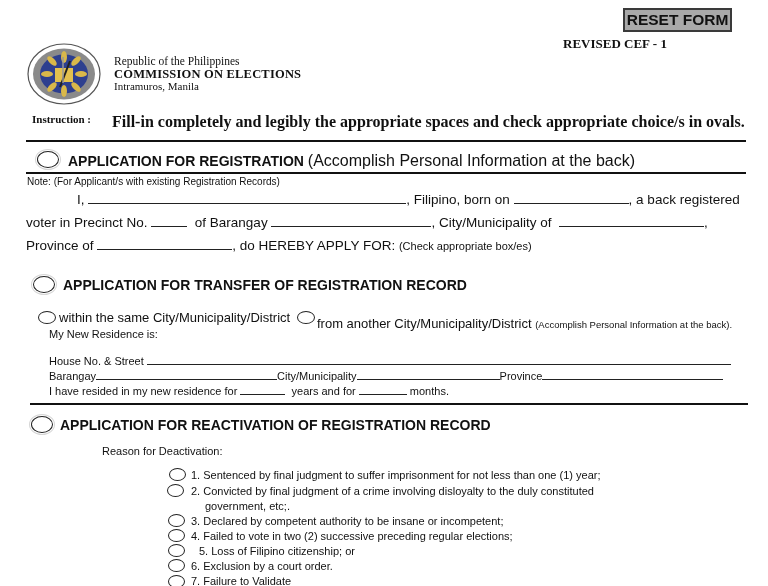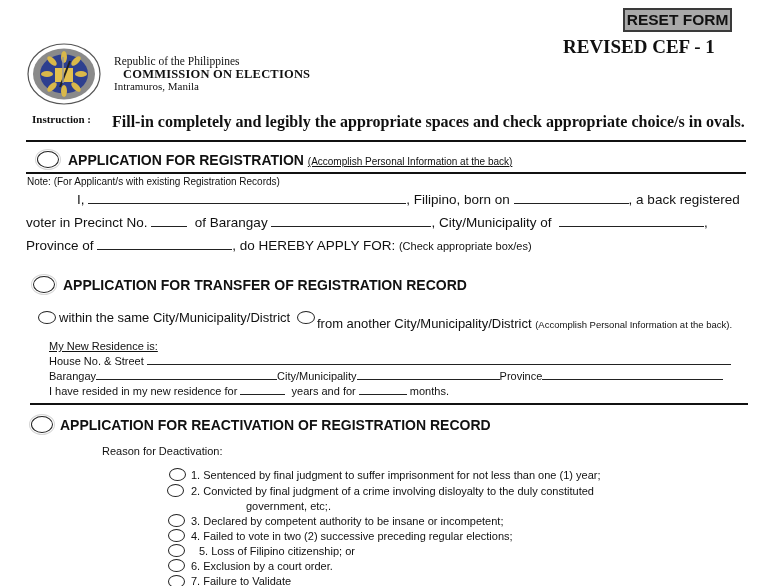--- a/index.html
+++ b/index.html
@@ -9,42 +9,42 @@
   .serif { font-family: "Liberation Serif", serif; }
 
   
   .reset-btn {
     position: absolute; left: 623px; top: 8px; width: 109px; height: 24px;
     background: #a9a9a9; border: 2px solid #3a3a3a;
     font-family: "Liberation Sans", sans-serif; font-weight: bold; font-size: 15.5px;
     color: #111; display: flex; align-items: center; justify-content: center;
     cursor: pointer;
   }
-  .form-code { left: 563px; top: 36px; font-size: 19px; font-weight: bold; }
+  .form-code { left: 563px; top: 36px; font-size: 13px; font-weight: bold; }
 
   
   .seal { position: absolute; left: 26px; top: 43px; width: 76px; height: 62px; }
   .hdr1 { left: 114px; top: 55px; font-size: 11.5px; }
-  .hdr2 { left: 123px; top: 67px; font-size: 12.5px; font-weight: bold; letter-spacing: 0.2px; }
+  .hdr2 { left: 114px; top: 67px; font-size: 12.5px; font-weight: bold; letter-spacing: 0.2px; }
   .hdr3 { left: 114px; top: 80px; font-size: 11px; }
 
   .instr-label { left: 32px; top: 113px; font-size: 11px; font-weight: bold; }
   .instr-text { left: 112px; top: 113px; font-size: 16px; font-weight: bold; }
 
   .rule { position: absolute; background: #111; }
 
   
   .oval {
     position: absolute; border: 1.4px solid #222; border-radius: 50%;
     background: #fff; cursor: pointer;
   }
   .oval.framed { outline: 1px solid #d6d6d6; outline-offset: 1px; }
 
   .sec-title { font-size: 14px; font-weight: bold; }
-  .sec-title .small { font-size: 10px; font-weight: normal; text-decoration: underline; }
+  .sec-title .small { font-size: 16px; font-weight: normal; }
 
   .note { left: 27px; top: 176px; font-size: 10px; }
   .line-text { font-size: 13.5px; }
   .blank { display: inline-block; border-bottom: 1px solid #222; height: 12px; vertical-align: baseline; }
 
   .sm { font-size: 11px; }
   .reason-item { font-size: 11px; }
 </style>
 </head>
 <body>
@@ -112,21 +112,21 @@
 <div class="abs sec-title" style="left:63px; top:277px;">APPLICATION FOR TRANSFER OF REGISTRATION RECORD</div>
 
 <div class="oval" style="left:38px; top:311px; width:18px; height:13px;"></div>
 <div class="abs line-text" style="left:59px; top:310px; font-size:13px;">within the same City/Municipality/District</div>
 <div class="oval" style="left:297px; top:311px; width:18px; height:13px;"></div>
 <div class="abs line-text" style="left:317px; top:316px; font-size:13px;">
   <span>from another City/Municipality/District</span>
   <span style="font-size:9.5px;">(Accomplish Personal Information at the back).</span>
 </div>
 
-<div class="abs sm" style="left:49px; top:340px;text-decoration:underline;">My New Residence is:</div>
+<div class="abs sm" style="left:49px; top:328px;">My New Residence is:</div>
 <div class="abs sm" style="left:49px; top:355px;">
   <span>House No. &amp; Street</span>
   <span class="blank" style="width:584px; height:10px;"></span>
 </div>
 <div class="abs sm" style="left:49px; top:370px;">
   <span>Barangay</span><span class="blank" style="width:181px; height:10px;"></span><span>City/Municipality</span><span class="blank" style="width:143px; height:10px;"></span><span>Province</span><span class="blank" style="width:181px; height:10px;"></span>
 </div>
 <div class="abs sm" style="left:49px; top:385px;">
   <span>I have resided in my new residence for</span>
   <span class="blank" style="width:45px; height:10px;"></span>
@@ -139,21 +139,21 @@
 
 <div class="oval framed" style="left:31px; top:416px; width:22px; height:17px;"></div>
 <div class="abs sec-title" style="left:60px; top:417px;">APPLICATION FOR REACTIVATION OF REGISTRATION RECORD</div>
 <div class="abs sm" style="left:102px; top:445px;">Reason for Deactivation:</div>
 
 <div class="oval" style="left:169px; top:468px; width:17px; height:13px;"></div>
 <div class="abs reason-item" style="left:191px; top:469px;">1. Sentenced by final judgment to suffer imprisonment for not less than one (1) year;</div>
 
 <div class="oval" style="left:167px; top:484px; width:17px; height:13px;"></div>
 <div class="abs reason-item" style="left:191px; top:485px;">2. Convicted by final judgment of a crime involving disloyalty to the duly constituted</div>
-<div class="abs reason-item" style="left:205px; top:500px;margin-left:41px;">government, etc;.</div>
+<div class="abs reason-item" style="left:205px; top:500px;">government, etc;.</div>
 
 <div class="oval" style="left:168px; top:514px; width:17px; height:13px;"></div>
 <div class="abs reason-item" style="left:191px; top:515px;">3. Declared by competent authority to be insane or incompetent;</div>
 
 <div class="oval" style="left:168px; top:529px; width:17px; height:13px;"></div>
 <div class="abs reason-item" style="left:191px; top:530px;">4. Failed to vote in two (2) successive preceding regular elections;</div>
 
 <div class="oval" style="left:168px; top:544px; width:17px; height:13px;"></div>
 <div class="abs reason-item" style="left:191px; top:545px;padding-left:8px;">5.  Loss of Filipino citizenship; or</div>
 

